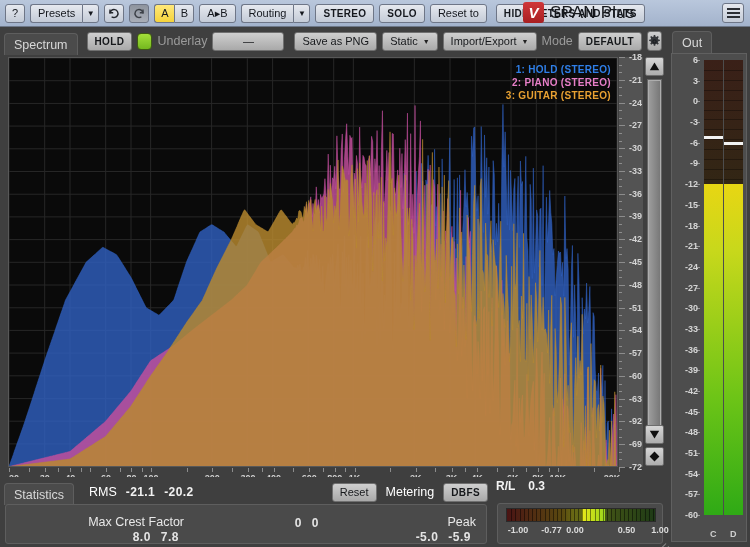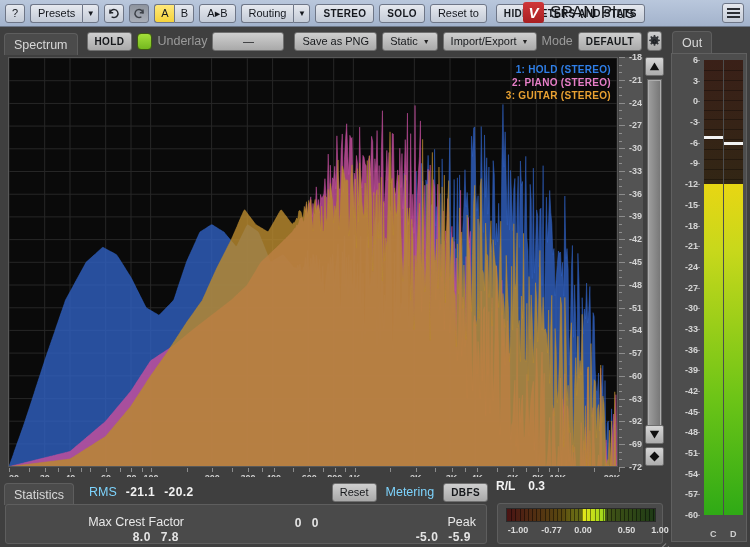--- a/index.html
+++ b/index.html
@@ -173,21 +173,21 @@
   #statsrow1 { position: absolute; left: 4px; top: 2px; width: 484px; height: 26px;
                display: flex; align-items: center; gap: 9px; }
   #statsbox { position: absolute; left: 5px; top: 27px; width: 482px; height: 40px;
               background: #4a4a4a; border: 1px solid #5e5e5e; border-radius: 3px; }
   .statcol { position: absolute; top: 10px; text-align: right; color: #e4e4e4; }
   .statcol .hd { font-size: 12.5px; color: #e8e8e8; }
   .statcol .vals { margin-top: 1px;
                    font-family: "Liberation Sans Narrow","Liberation Sans",sans-serif;
                    font-weight: bold; font-size: 12px; letter-spacing: .5px; }
   .statcol .vals span { margin: 0 5px; }
-  .rmslbl { color: #7dd3fc; font-size: 12.5px; }
+  .rmslbl { color: #ffffff; font-size: 12.5px; }
   .rmsval { color: #f2f2f2;
             font-family: "Liberation Sans Narrow","Liberation Sans",sans-serif;
             font-weight: bold; font-size: 12px; letter-spacing: .4px; }
 
   
   #corrpanel { position: absolute; left: 492px; top: 477px; width: 176px; height: 70px;
                background: #3f3f3f; }
   #corrhead { position: absolute; left: 4px; top: 2px; display: flex; align-items: flex-end; gap: 4px; }
   #corrbox { position: absolute; left: 5px; top: 26px; width: 166px; height: 41px;
              background: #4a4a4a; border: 1px solid #5e5e5e; border-radius: 3px; }
@@ -760,21 +760,21 @@
             <i style="left:129.2px"></i>
             <i style="left:133.3px"></i>
             <i style="left:137.5px"></i>
             <i style="left:141.7px"></i>
             <i style="left:145.8px"></i>
           </div>
       </div>
       <div id="corrscale">
           <span style="left:16.0px">-1.00</span>
           <span style="left:49.5px">-0.77</span>
-          <span style="left:81px">0.00</span>
+          <span style="left:73px">0.00</span>
           <span style="left:124.5px">0.50</span>
           <span style="left:158.0px">1.00</span>
         </div>
     </div>
     <div id="resizegrip">
       <i style="width:11px;bottom:1px;transform:rotate(-45deg)"></i>
       <i style="width:7px;bottom:1px;transform:rotate(-45deg) translate(0,4px)"></i>
 
     </div>
   </div>

